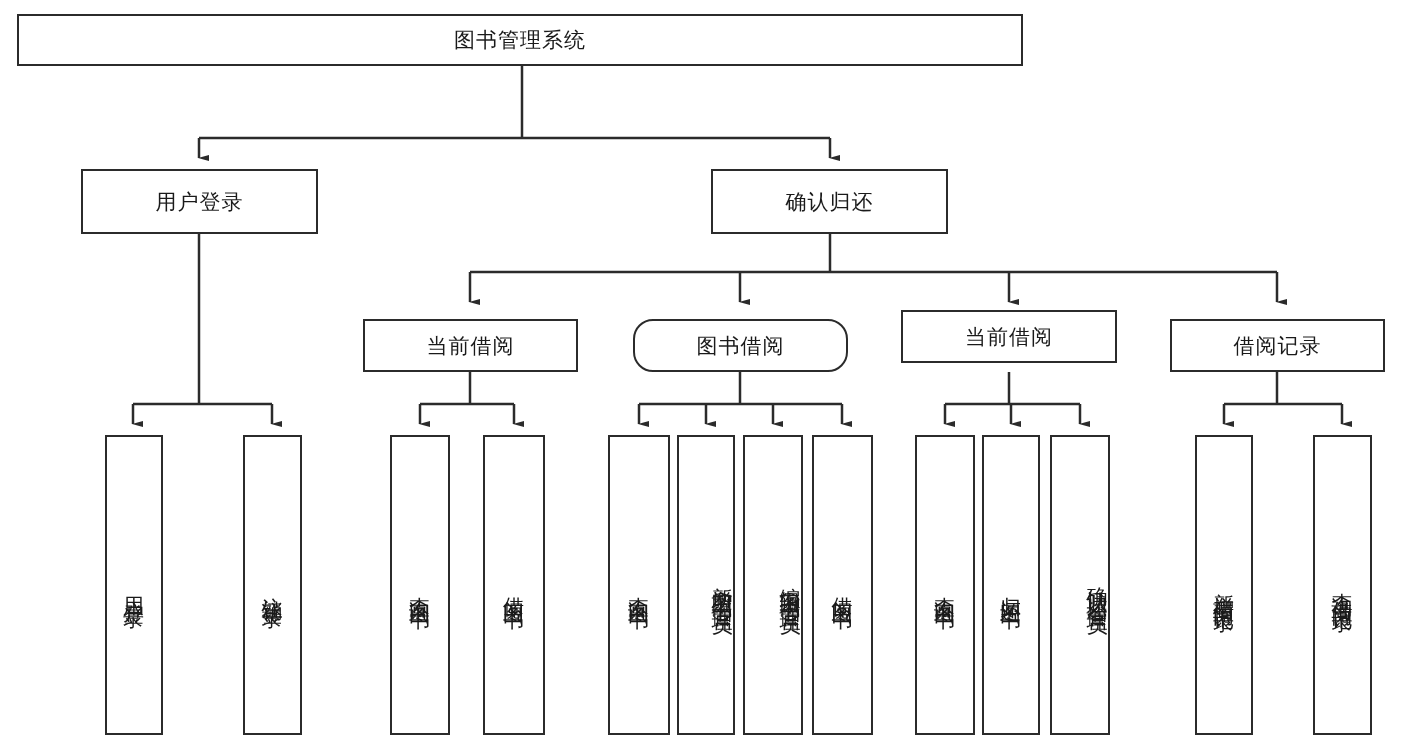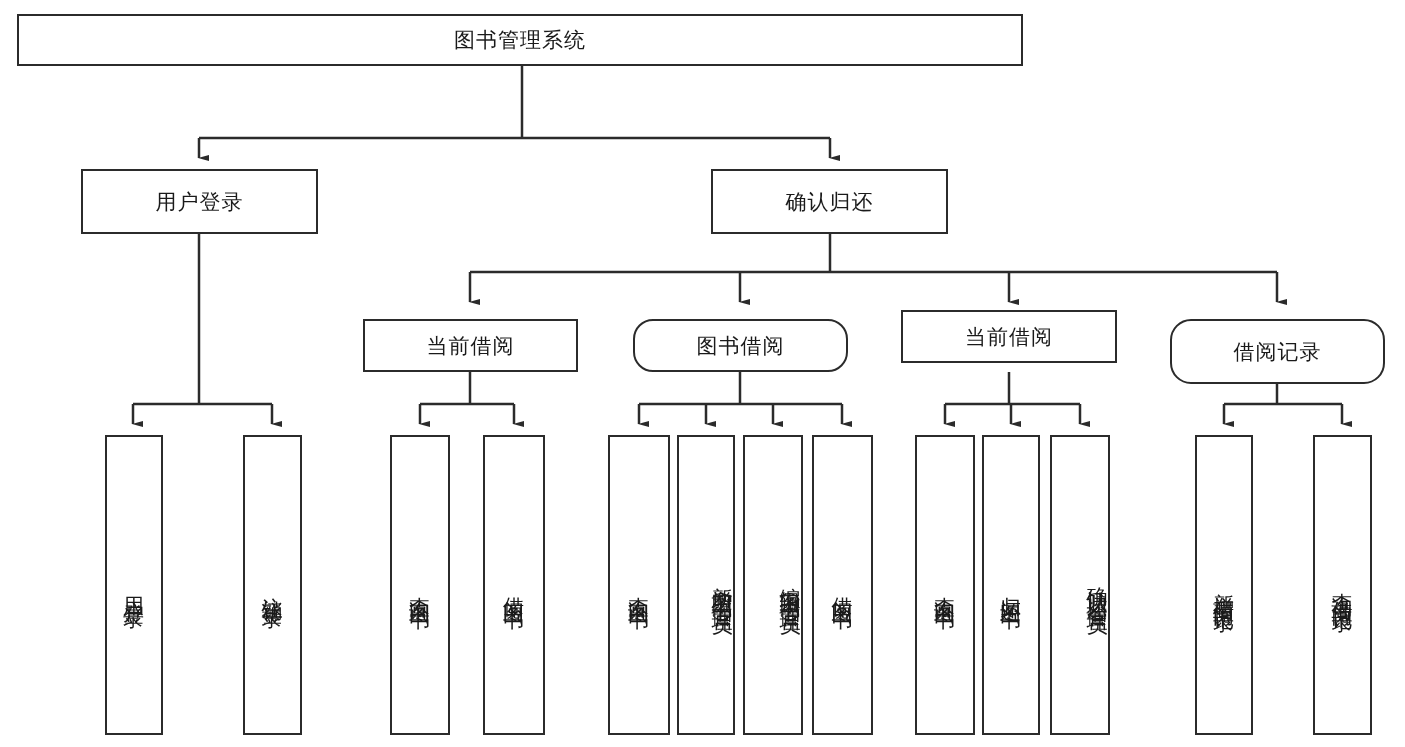--- a/index.html
+++ b/index.html
@@ -136,21 +136,21 @@
 
   <div class="node h" style="left:363px; top:319px; width:215px; height:53px;">
     <span class="label">当前借阅</span>
   </div>
   <div class="node h" style="left:633px; top:319px; width:215px; height:53px;border-radius:20px;">
     <span class="label">图书借阅</span>
   </div>
   <div class="node h" style="left:901px; top:310px; width:216px; height:53px;">
     <span class="label">当前借阅</span>
   </div>
-  <div class="node h" style="left:1170px; top:319px; width:215px; height:65px;border-radius:21px;">
+  <div class="node h" style="left:1170px; top:319px; width:215px; height:53px;">
     <span class="label">借阅记录</span>
   </div>
 
   <div class="node v midalign" style="left:105px; top:435px; width:58px; height:300px;">
     <span class="label">用户登录</span>
   </div>
   <div class="node v midalign" style="left:243px; top:435px; width:59px; height:300px;">
     <span class="label">注销登录</span>
   </div>
 

